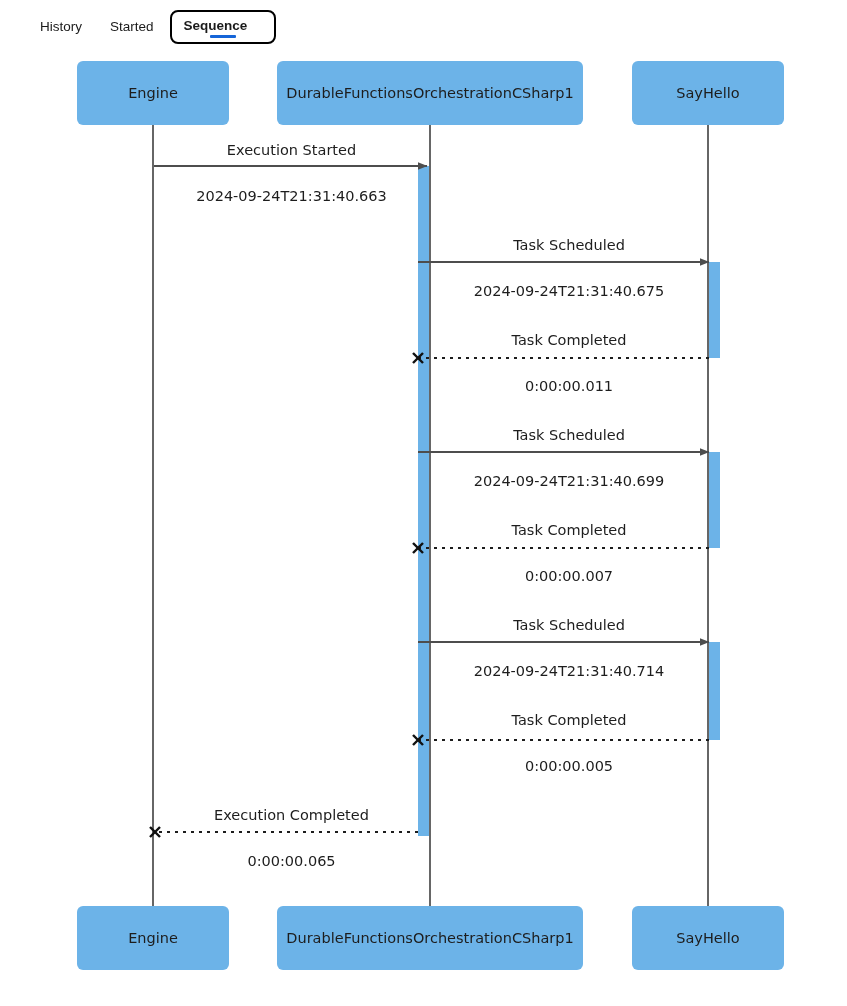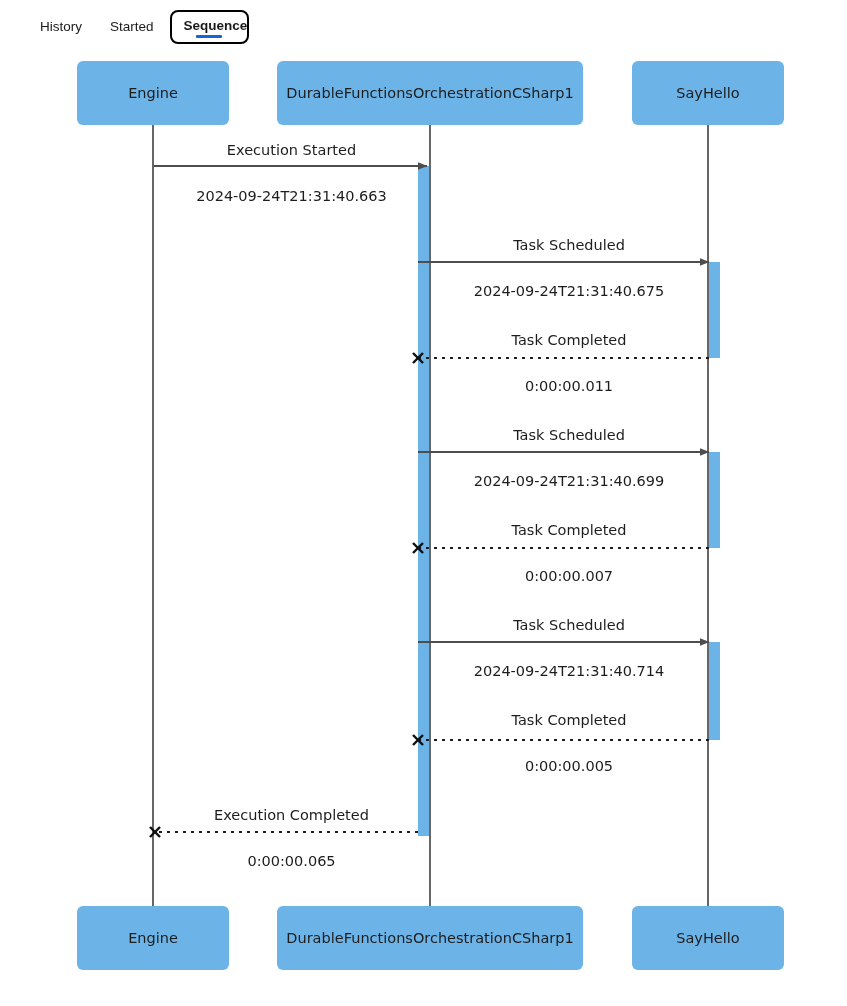--- a/index.html
+++ b/index.html
@@ -38,21 +38,21 @@
     border: 2px solid transparent;
     border-radius: 7px;
     cursor: pointer;
     position: relative;
     white-space: nowrap;
     font-family: "Liberation Sans", sans-serif;
   }
   .tab.active {
     font-weight: bold;
     border: 2px solid #000000;
-    padding: 7px 0 10px 12px;
+    padding: 7px 27px 10px 12px;
     border-radius: 8px;
   }
   .tab.active .tab-underline {
     position: absolute;
     left: 50%;
     transform: translateX(-50%);
     bottom: 4px;
     width: 26px;
     height: 3px;
     border-radius: 1px;

